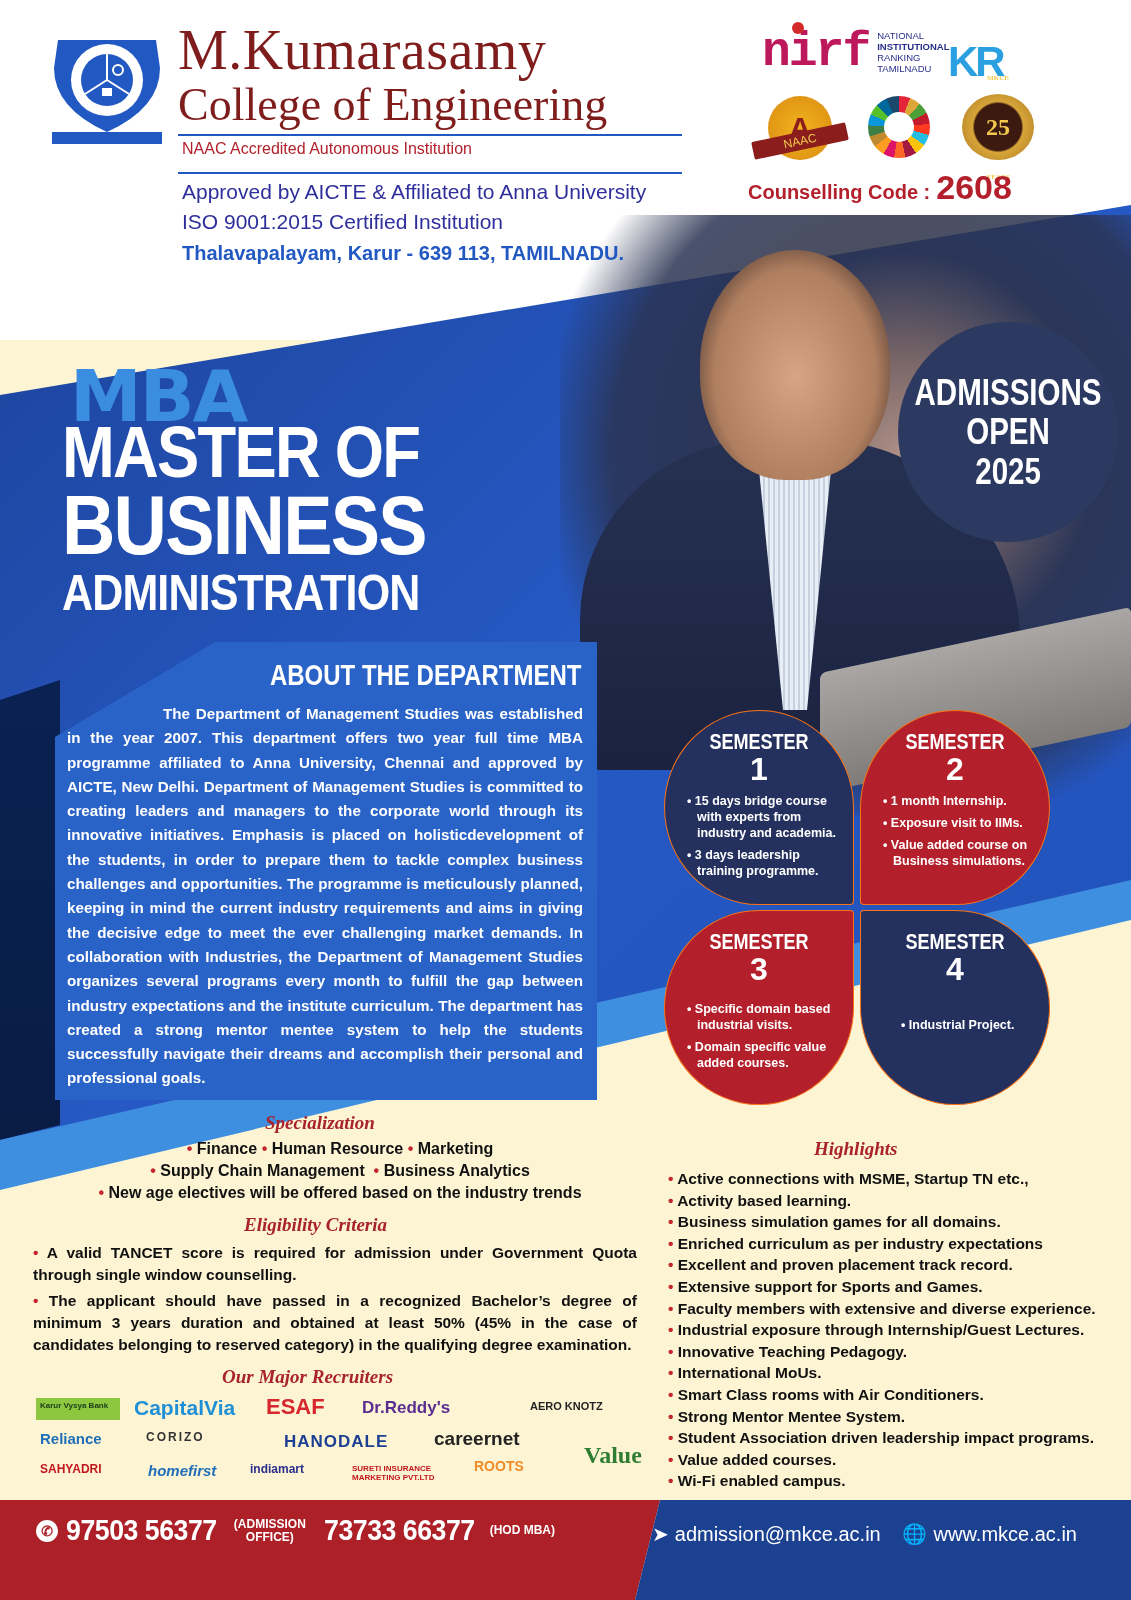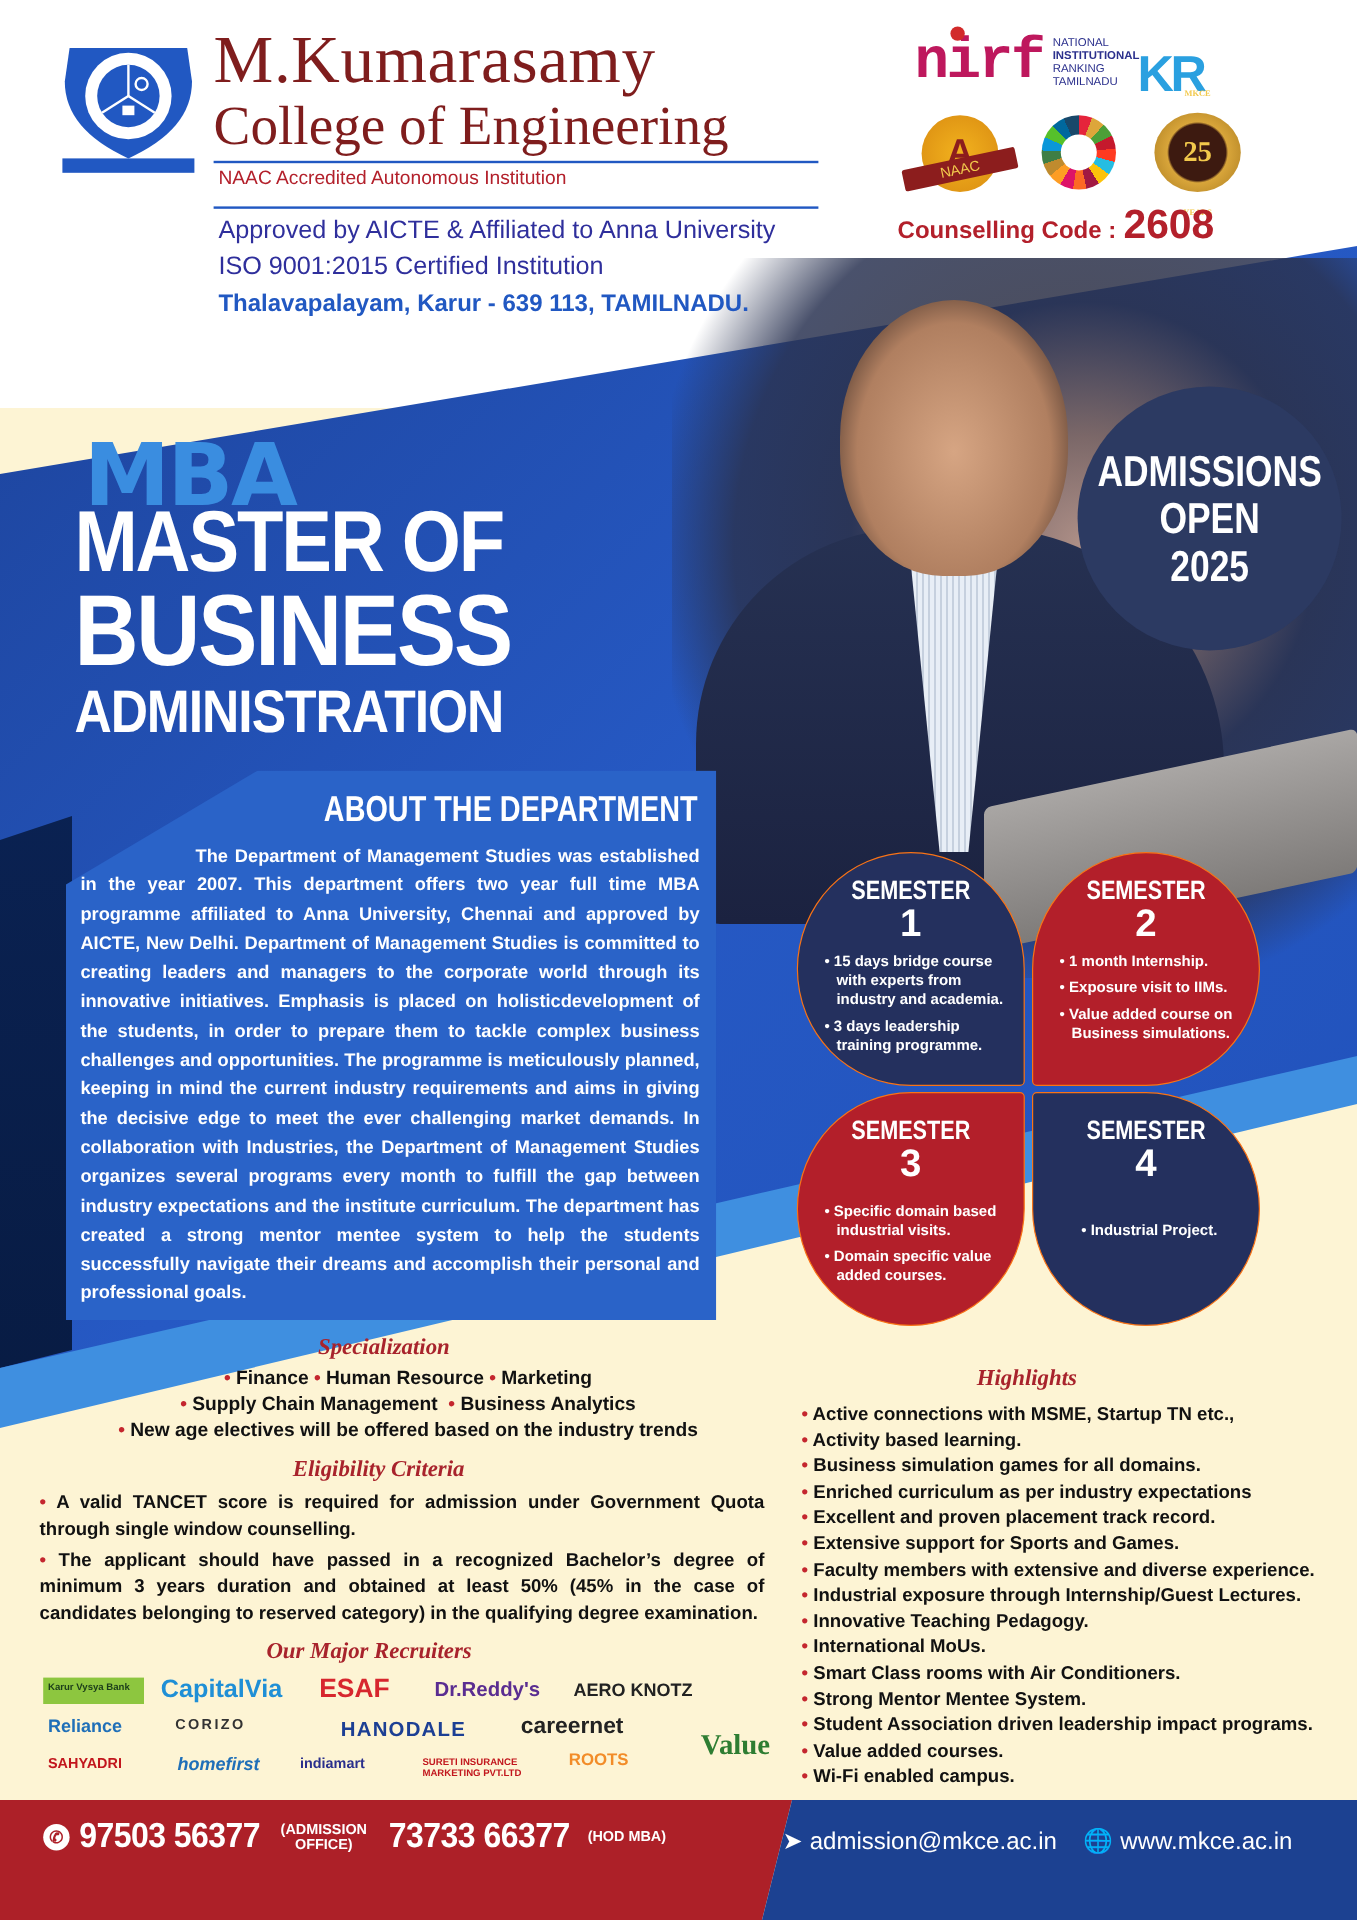--- a/index.html
+++ b/index.html
@@ -233,21 +233,21 @@
     <p><span class="dot">• </span><span>A valid TANCET score is required for admission under Government Quota through single window counselling.</span></p>
     <p><span class="dot">• </span><span>The applicant should have passed in a recognized Bachelor’s degree of minimum 3 years duration and obtained at least 50% (45% in the case of candidates belonging to reserved category) in the qualifying degree examination.</span></p>
   </div>
 
   <div class="section-title" style="left:222px;top:1366px">Our Major Recruiters</div>
   <div class="recruiters">
     <div class="rec" style="left:2px;top:4px;width:84px;height:22px;background:#8dc63f;color:#1a3c1a;font-size:8px;padding:3px 4px;">Karur Vysya Bank</div>
     <div class="rec" style="left:100px;top:2px;font-size:21px;color:#1f8fd6;">CapitalVia</div>
     <div class="rec" style="left:232px;top:0;font-size:22px;color:#d7262e;">ESAF</div>
     <div class="rec" style="left:328px;top:4px;font-size:17px;color:#5a2d91;">Dr.Reddy's</div>
-    <div class="rec" style="left:444px;top:6px;font-size:15px;color:#222;">AERO KNOTZ</div>
+    <div class="rec" style="left:496px;top:6px;font-size:11px;color:#222;">AERO KNOTZ</div>
     <div class="rec" style="left:6px;top:36px;font-size:15px;color:#1f6fb8;">Reliance</div>
     <div class="rec" style="left:112px;top:36px;font-size:12px;color:#333;letter-spacing:2px;">CORIZO</div>
     <div class="rec" style="left:250px;top:38px;font-size:17px;color:#1c3f94;letter-spacing:1px;">HANODALE</div>
     <div class="rec" style="left:400px;top:34px;font-size:19px;color:#222;">careernet</div>
     <div class="rec" style="left:550px;top:48px;font-size:24px;color:#2e7d32;font-family:'Liberation Serif',serif;">Value</div>
     <div class="rec" style="left:6px;top:68px;font-size:12px;color:#c2161d;">SAHYADRI</div>
     <div class="rec" style="left:114px;top:68px;font-size:15px;color:#1f6fb8;font-style:italic;">homefirst</div>
     <div class="rec" style="left:216px;top:68px;font-size:12px;color:#2a2f8c;">indiamart</div>
     <div class="rec" style="left:318px;top:70px;font-size:8px;color:#c2161d;width:100px;white-space:normal;line-height:9px;">SURETI INSURANCE MARKETING PVT.LTD</div>
     <div class="rec" style="left:440px;top:64px;font-size:14px;color:#f28c28;">ROOTS</div>

